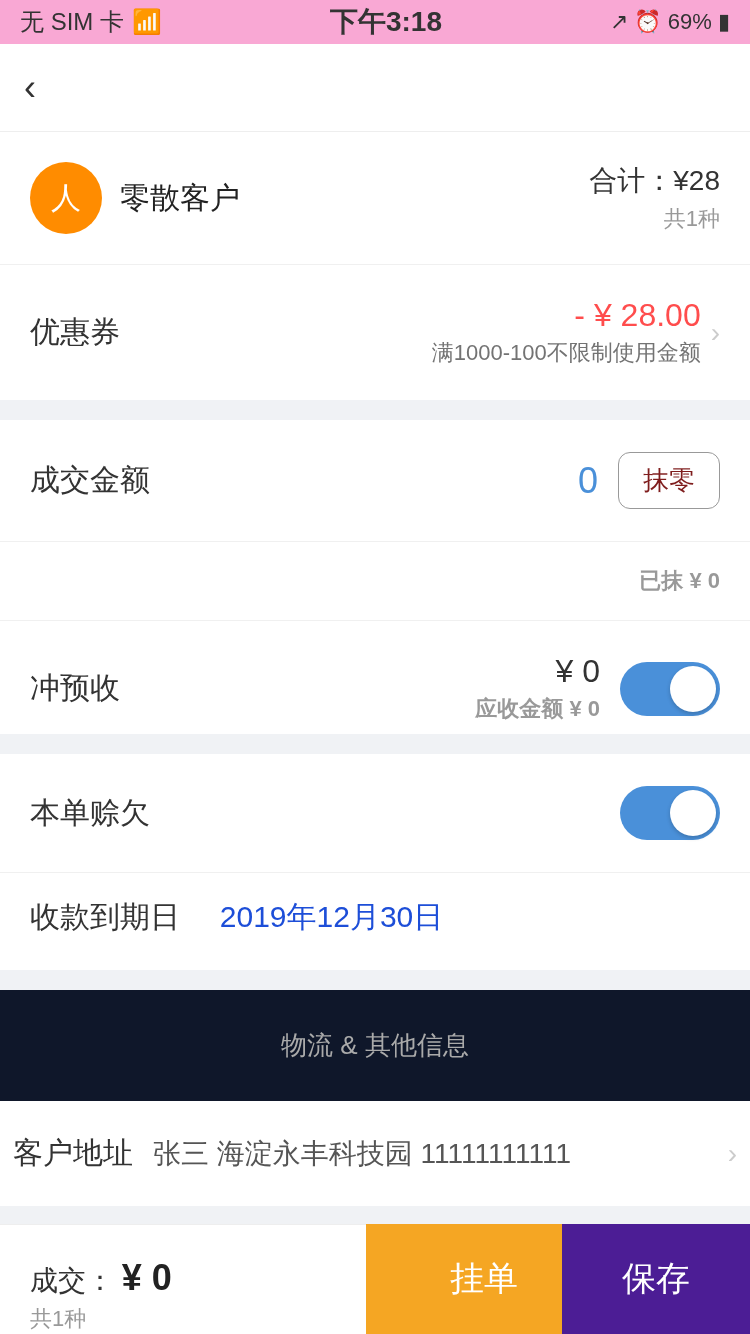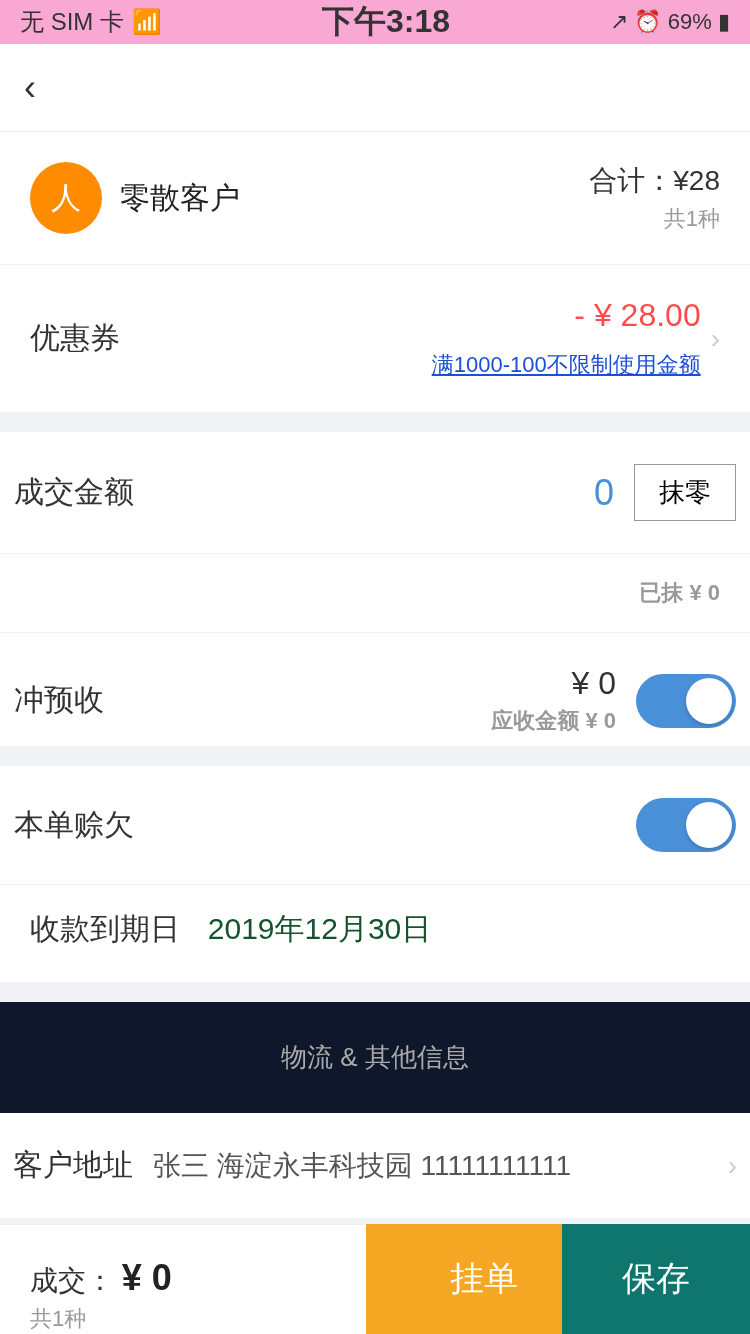--- a/index.html
+++ b/index.html
@@ -18,21 +18,21 @@
       height: 44px;
       background: #f9a8d4;
       display: flex;
       align-items: center;
       justify-content: space-between;
       padding: 0 20px;
       font-size: 24px;
       color: #333;
     }
     .status-left { display: flex; align-items: center; gap: 8px; }
-    .status-center { font-size: 32px; font-weight: 600; }
+    .status-center { font-size: 28px; font-weight: 600; }
     .status-right { display: flex; align-items: center; gap: 6px; font-size: 22px; }
 
     
     .nav-bar {
       height: 88px;
       background: #fff;
       display: flex;
       align-items: center;
       justify-content: center;
       position: relative;
@@ -125,58 +125,57 @@
     .coupon-info {
       text-align: right;
     }
     .coupon-discount {
       font-size: 32px;
       color: #ff4d4d;
       font-weight: 500;
     }
     .coupon-desc {
       font-size: 22px;
-      color: #1d4ed8;
-      margin-top: 16px;
-      text-decoration: underline;
+      color: #737373;
+      margin-top: 4px;
     }
     .chevron-right {
       color: #ccc;
       font-size: 28px;
     }
 
     
     .form-row {
       display: flex;
       align-items: center;
       justify-content: space-between;
-      padding: 32px 14px;
+      padding: 32px 30px;
       background: #fff;
       border-bottom: 1px solid #f0f0f0;
     }
     .form-label {
       font-size: 30px;
       color: #333;
     }
     .form-right {
       display: flex;
       align-items: center;
       gap: 20px;
     }
     .amount-value {
       font-size: 36px;
       color: #4a90d9;
       font-weight: 500;
     }
     .round-btn {
       border: 1px solid #999;
-      border-radius: 0;
+      border-radius: 12px;
       padding: 10px 24px;
       font-size: 26px;
-      color: #000000;
+      color: #7f1d1d;
       background: #fff;
       cursor: pointer;
     }
 
     .form-row-stacked {
       display: flex;
       align-items: center;
       justify-content: space-between;
       padding: 20px 30px 24px;
       background: #fff;
@@ -280,21 +279,21 @@
       align-items: center;
       justify-content: center;
       font-size: 34px;
       color: #fff;
       cursor: pointer;
       padding-left: 40px;
     }
     .bottom-btn-save {
       width: 188px;
       height: 110px;
-      background: #0f766e;
+      background: #4c1d95;
       display: flex;
       align-items: center;
       justify-content: center;
       font-size: 34px;
       color: #fff;
       cursor: pointer;
     }
   </style>
 </head>
 <body>
@@ -377,21 +376,21 @@
   <div class="card">
     <div class="form-row" style="border-bottom:none;">
       <span class="form-label">本单赊欠</span>
       <div class="toggle">
         <div class="toggle-knob"></div>
       </div>
     </div>
 
     <div style="padding: 24px 30px 32px; background:#fff; border-top: 1px solid #f0f0f0;">
       <span style="font-size:30px; color:#333;">收款到期日</span>
-      <span style="font-size:30px; color:#14532d; margin-left:20px;">2019年12月30日</span>
+      <span style="font-size:30px; color:#1d4ed8; margin-left:32px;">2019年12月30日</span>
     </div>
   </div>
 
   <div class="logistics-divider">
     <div class="divider-line"></div>
     <span class="divider-text">物流 &amp; 其他信息</span>
     <div class="divider-line"></div>
   </div>
 
   <div class="card">

